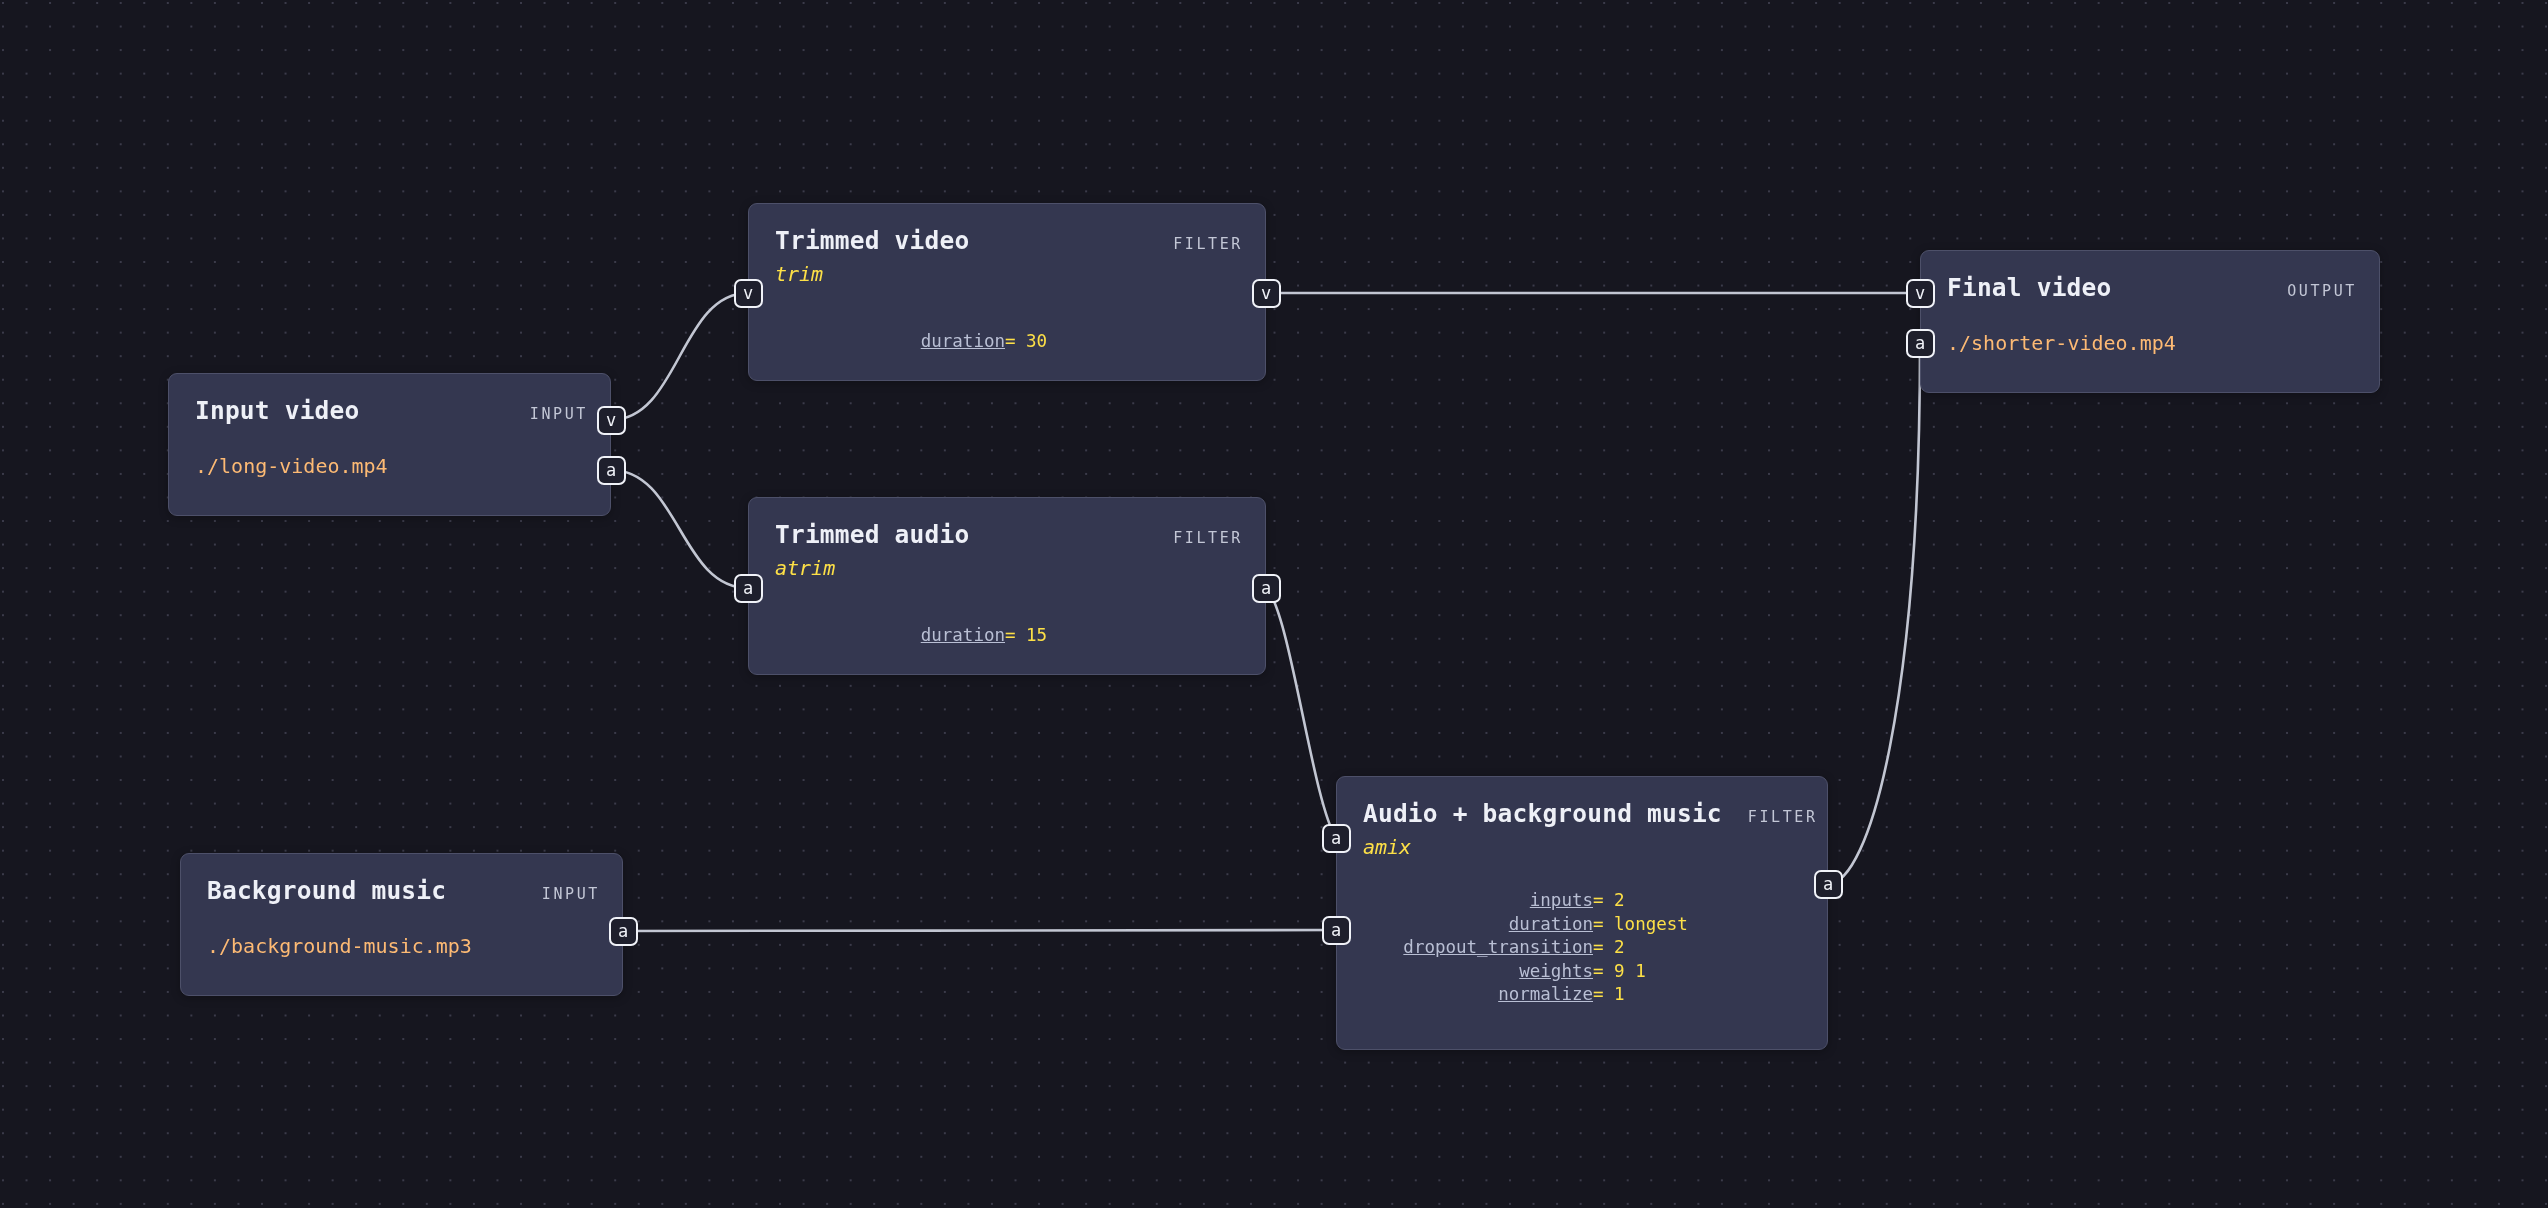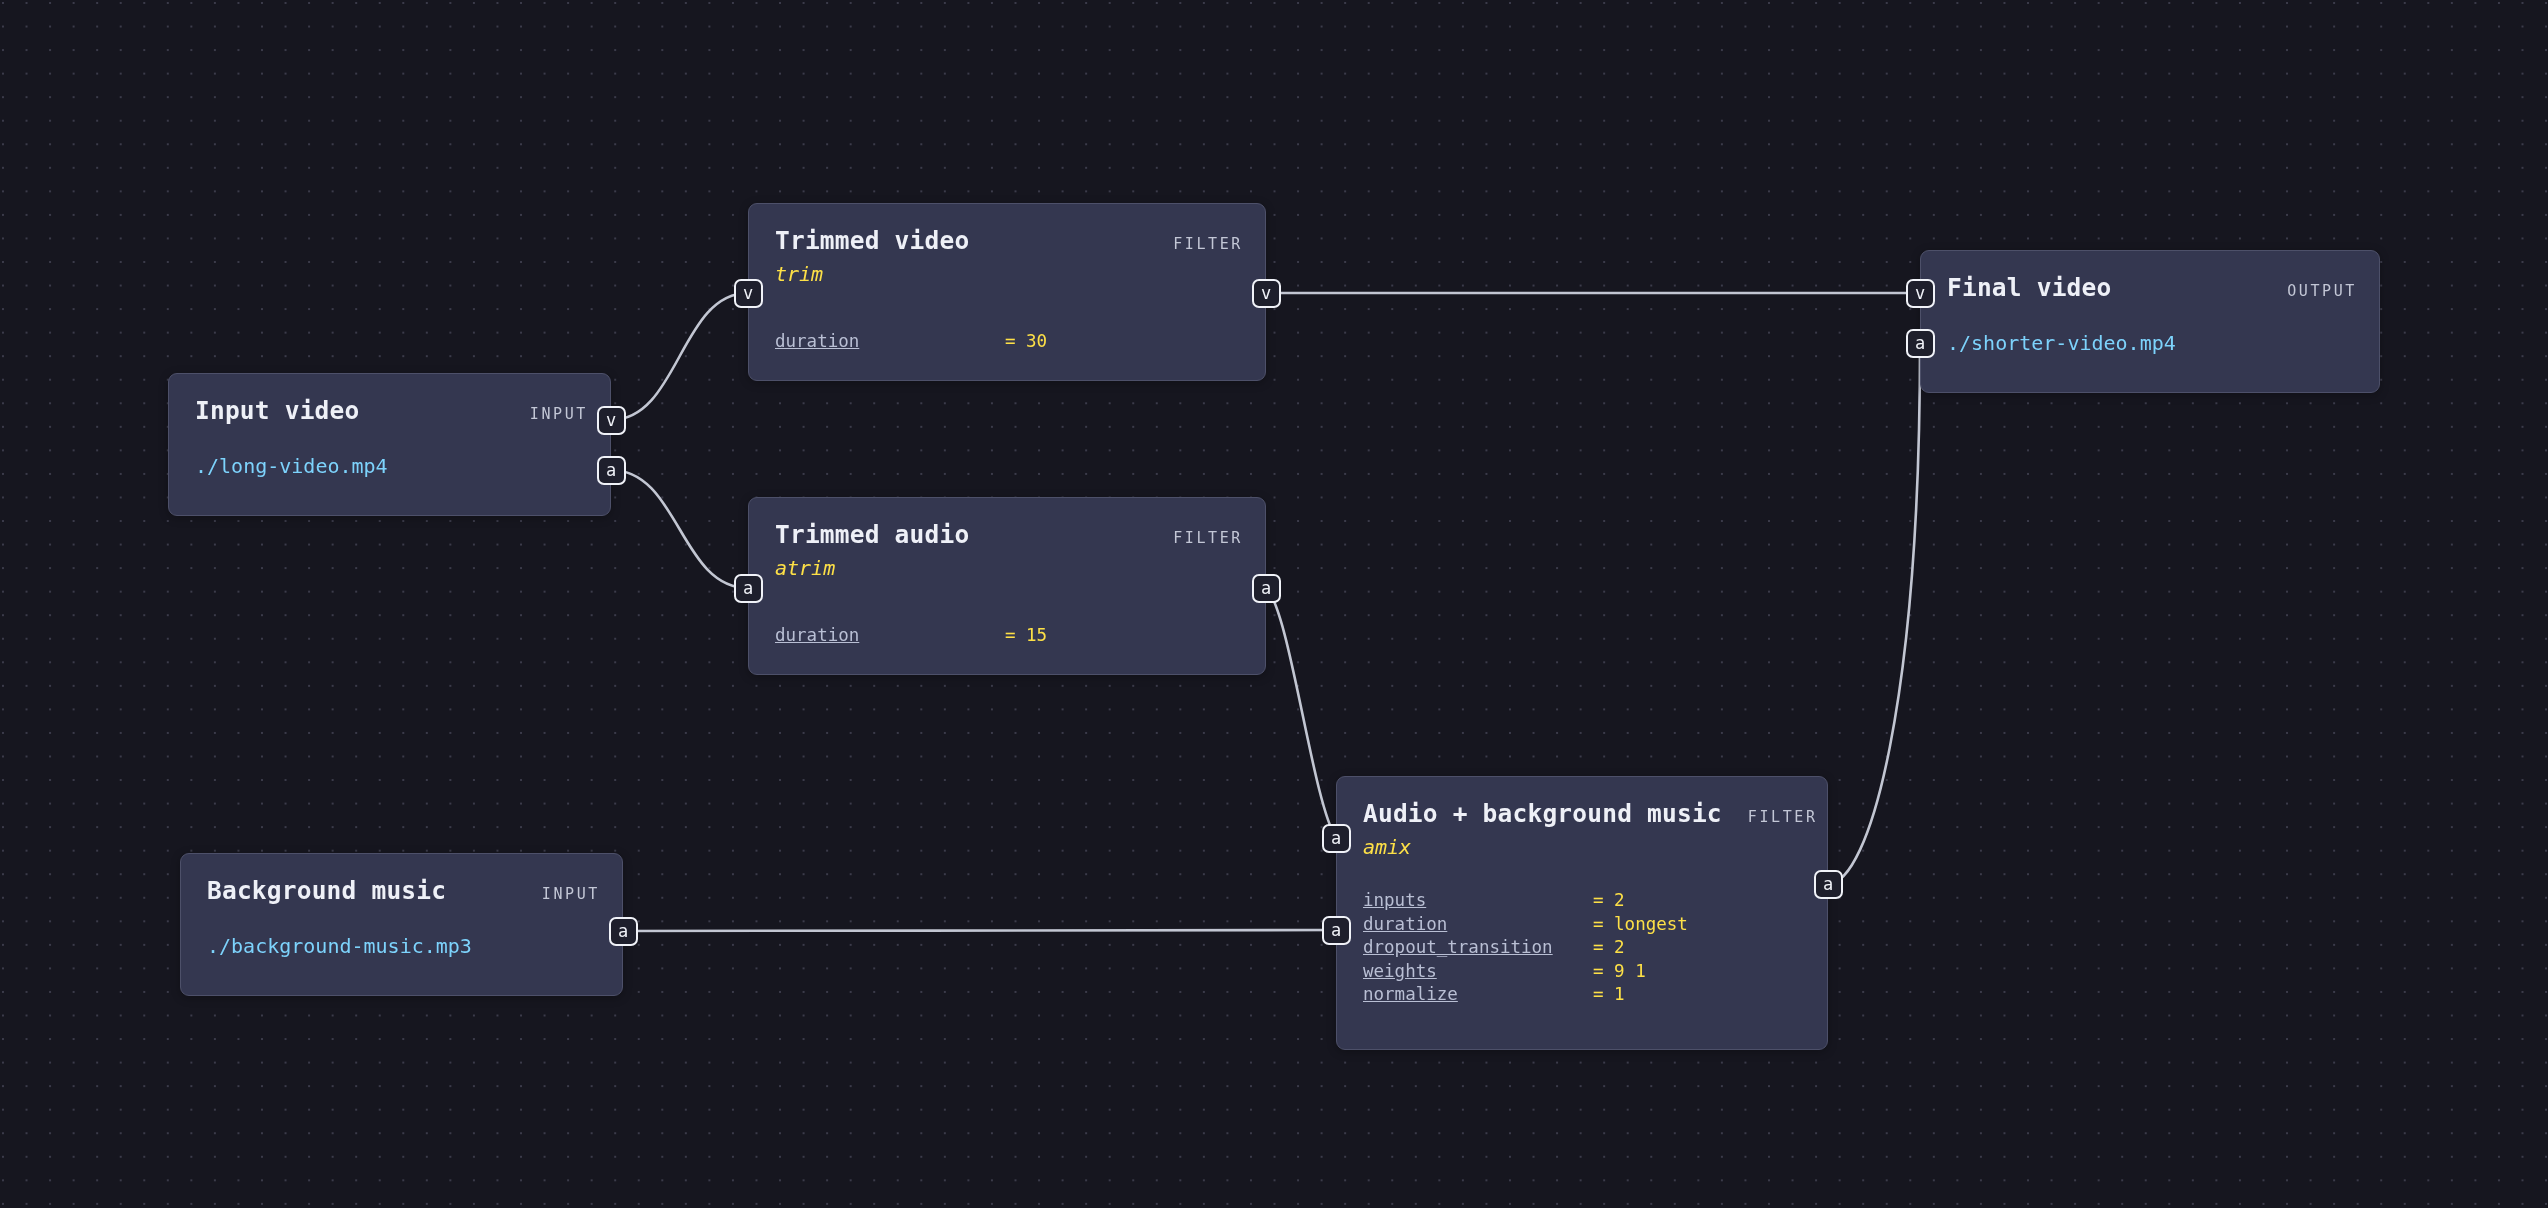--- a/index.html
+++ b/index.html
@@ -37,20 +37,21 @@
   }
 
   .node {
     position: absolute;
     box-sizing: border-box;
     background: #343750;
     border: 1.4px solid #4d5069;
     border-radius: 9px;
     z-index: 2;
     box-shadow: 0 2px 10px rgba(0,0,0,0.28);
+    text-align: right;
   }
 
   .node-head {
     position: absolute;
     left: 26px;
     right: 22px;
     top: 22px;
     display: flex;
     align-items: baseline;
     justify-content: space-between;
@@ -84,21 +85,21 @@
     color: #fde047;
     white-space: nowrap;
   }
 
   .node-file {
     position: absolute;
     left: 26px;
     top: 80px;
     font-family: "DejaVu Sans Mono", monospace;
     font-size: 20px;
-    color: #7dd3fc;
+    color: #fdba74;
     white-space: nowrap;
   }
 
   .params {
     position: absolute;
     left: 26px;
     right: 20px;
   }
 
   .param-row {

